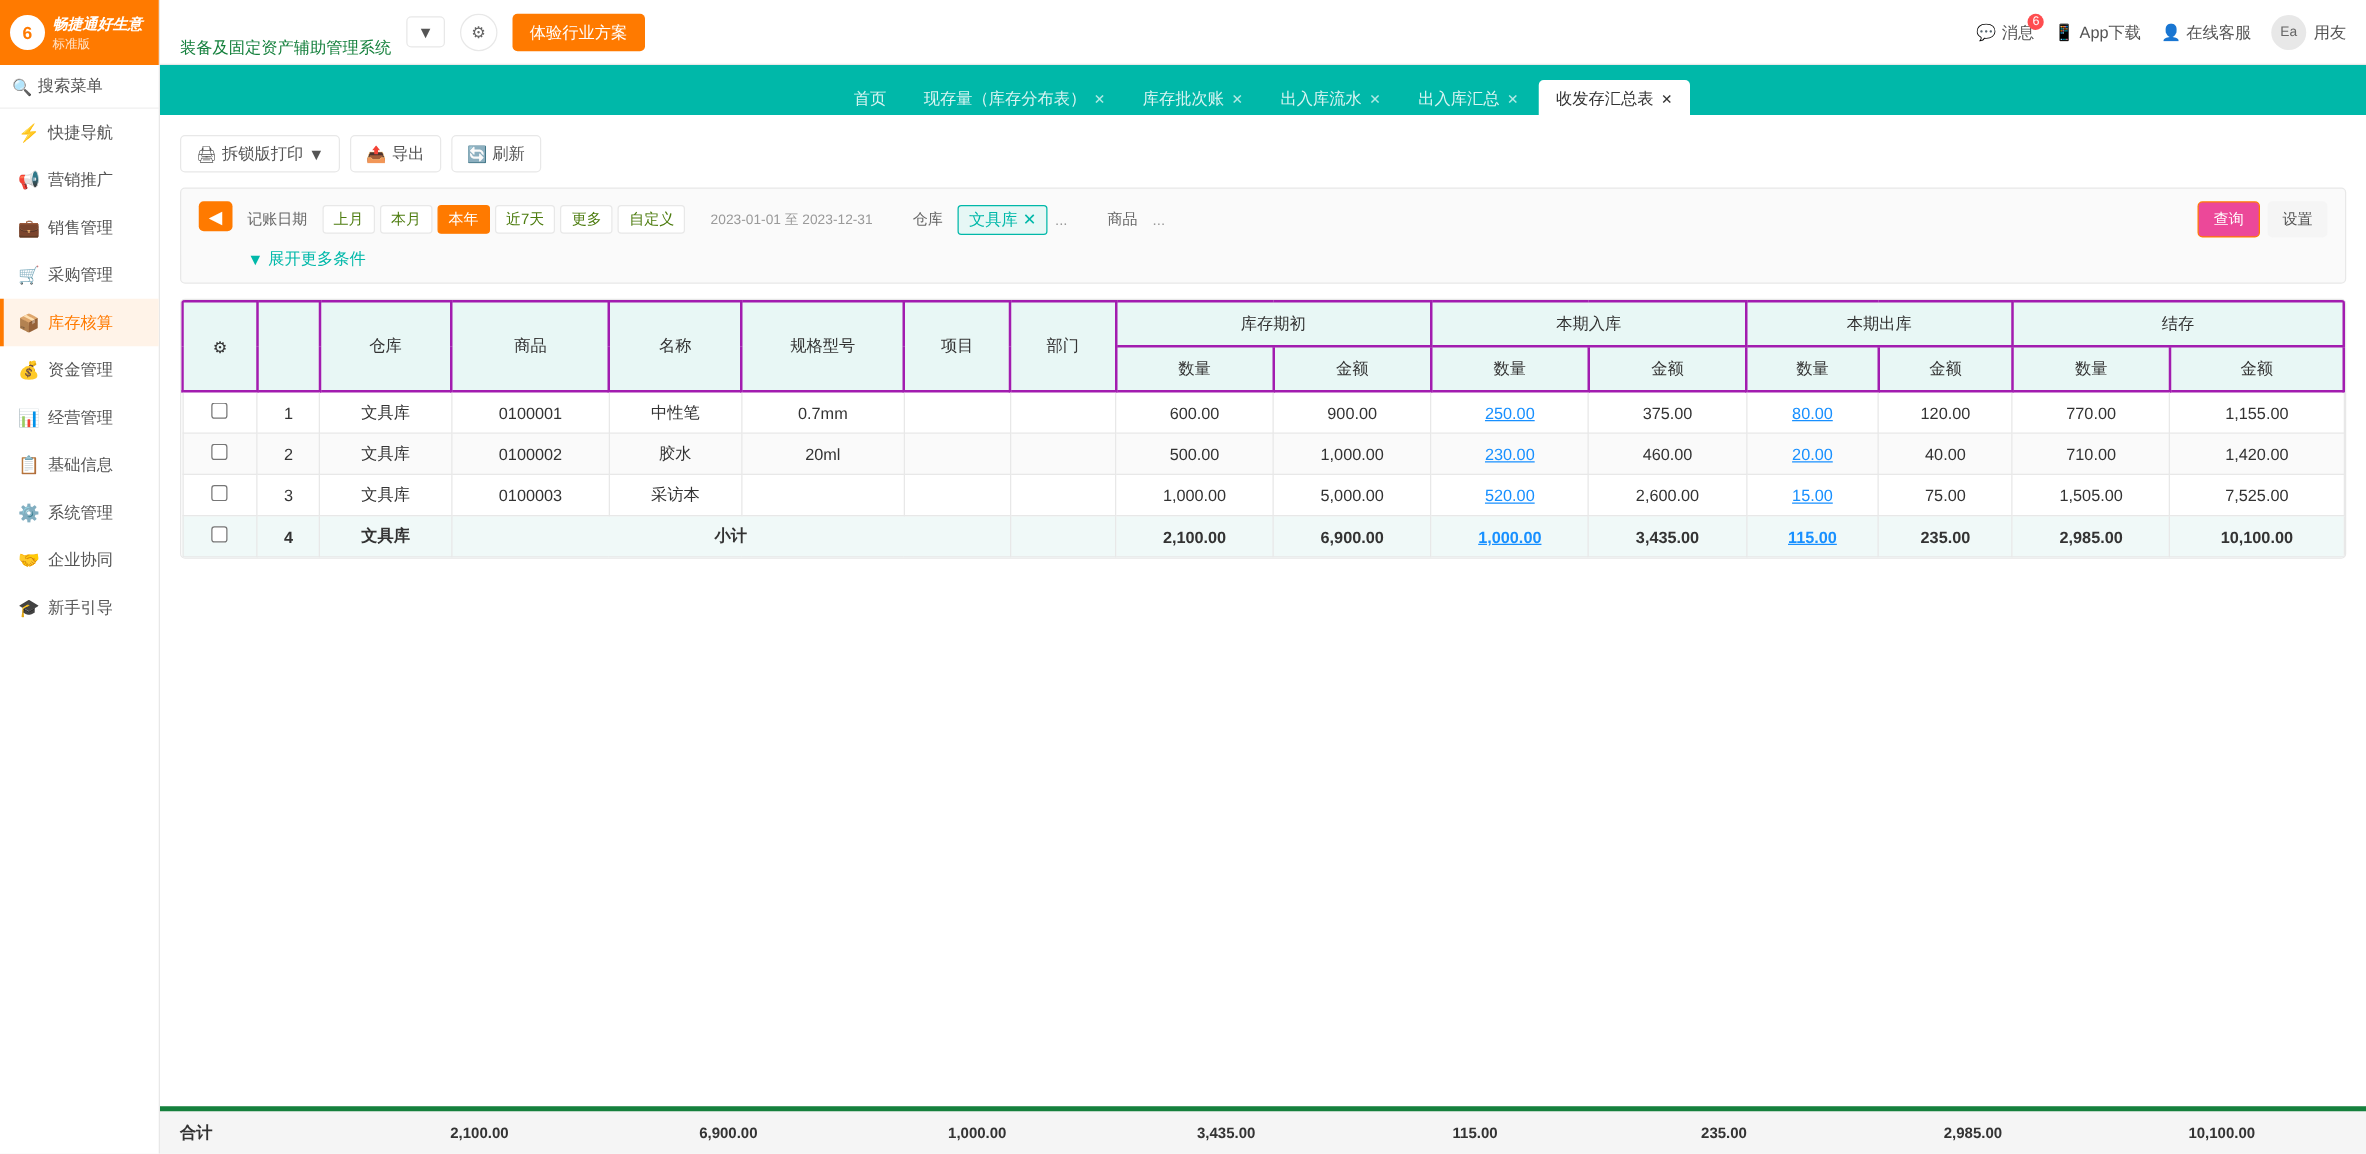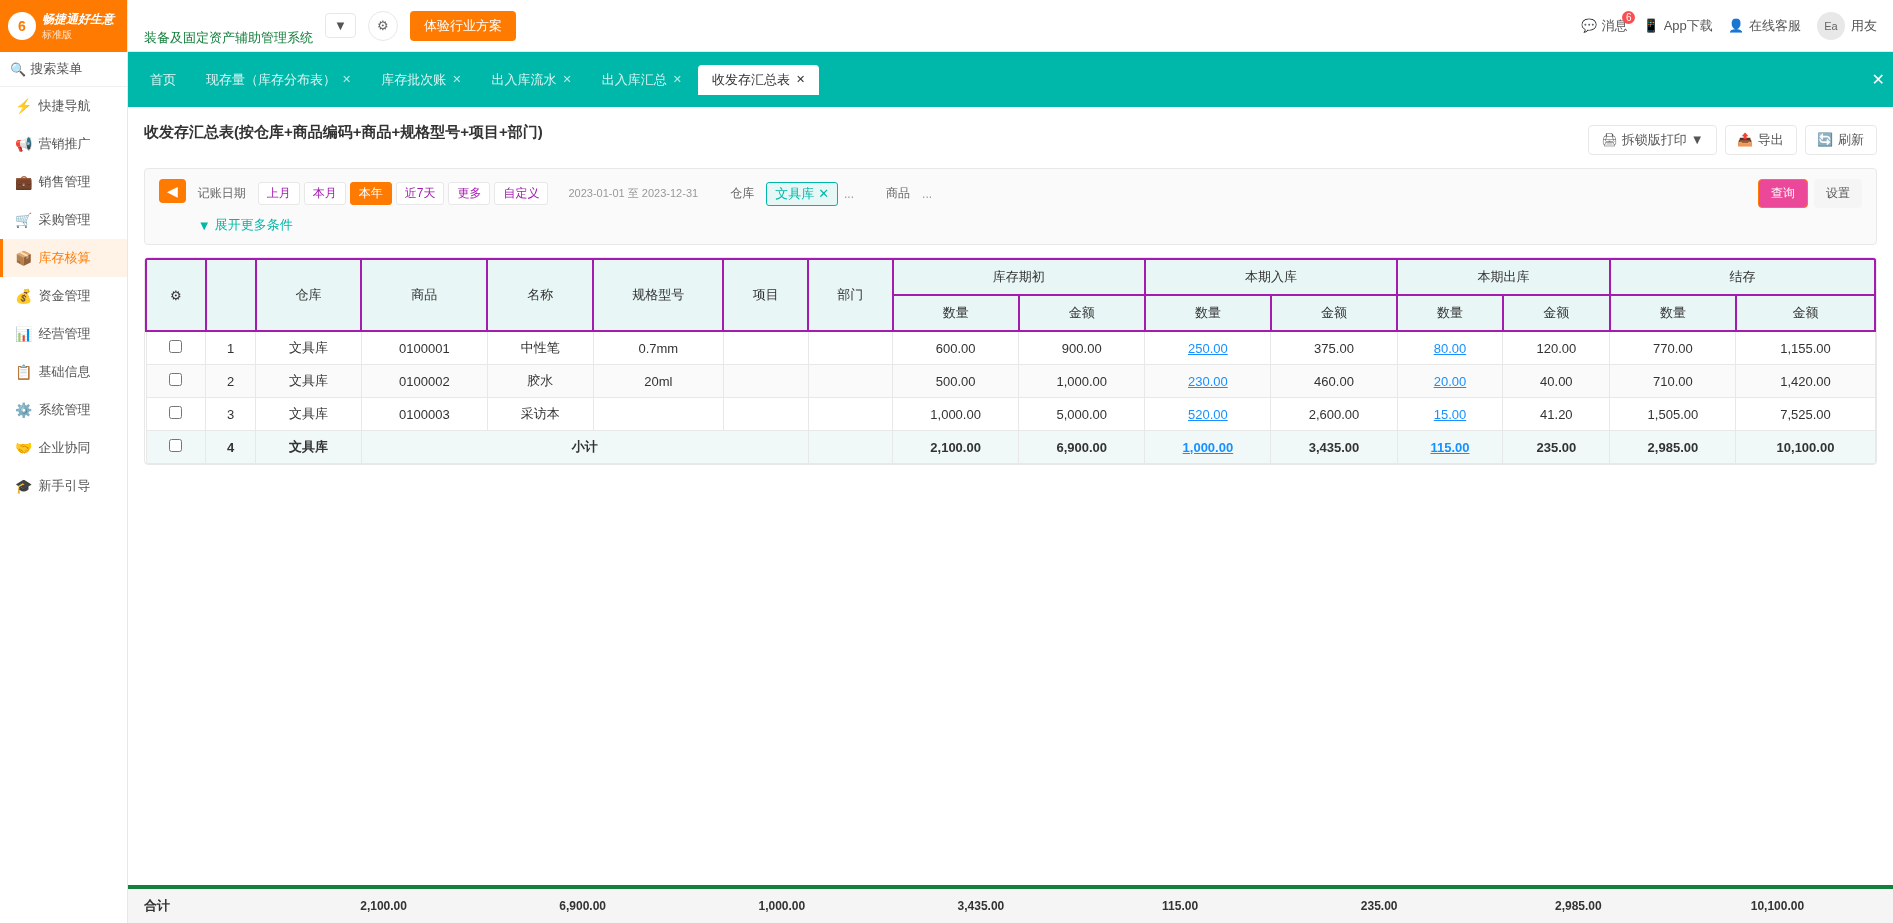--- a/index.html
+++ b/index.html
@@ -23,37 +23,37 @@
     .system-name { font-size: 13px; color: #15803d; margin-top: 25px; }
     .header-dropdown { display: flex; align-items: center; gap: 4px; border: 1px solid #e8e8e8; border-radius: 4px; padding: 4px 8px; cursor: pointer; color: #555; }
     .gear-btn { width: 30px; height: 30px; border-radius: 50%; border: 1px solid #e8e8e8; display: flex; align-items: center; justify-content: center; cursor: pointer; color: #666; }
     .try-btn { background: #ff7a00; color: #fff; border: none; border-radius: 4px; padding: 6px 14px; cursor: pointer; font-size: 13px; text-align: center; }
     .top-header-right { display: flex; align-items: center; gap: 16px; color: #555; }
     .msg-item { display: flex; align-items: center; gap: 4px; cursor: pointer; position: relative; }
     .badge { background: #ff4d4f; color: #fff; border-radius: 8px; font-size: 10px; padding: 1px 4px; position: absolute; top: -6px; right: -8px; }
     .user-avatar { width: 28px; height: 28px; background: #e8e8e8; border-radius: 50%; display: flex; align-items: center; justify-content: center; font-size: 11px; color: #666; }
 
     
-    .tab-bar { background: #00b8a9; display: flex; align-items: center; padding: 12px 8px; height: 55px; flex-shrink: 0; gap: 2px; }
+    .tab-bar { background: #00b8a9; display: flex; align-items: center; padding: 12px 8px; height: 40px; flex-shrink: 0; gap: 2px; flex-direction: column; }
     .tab-item { display: flex; align-items: center; gap: 6px; padding: 6px 14px; border-radius: 4px 4px 0 0; cursor: pointer; color: rgba(255,255,255,0.85); font-size: 13px; }
     .tab-item.active { background: #fff; color: #333; }
     .tab-close { font-size: 11px; color: inherit; cursor: pointer; }
     .tab-close-white { color: rgba(255,255,255,0.7); }
     .tab-bar-close { margin-left: auto; color: #fff; cursor: pointer; font-size: 16px; }
 
     
     .page-content { flex: 1; background: #fff; overflow-y: auto; padding: 16px; }
     .page-title { font-size: 15px; font-weight: bold; color: #333; margin-bottom: 14px; }
 
     
     .filter-bar { border: 1px solid #e8e8e8; border-radius: 4px; padding: 10px 14px; margin-bottom: 12px; background: #fafafa; }
     .filter-row { display: flex; align-items: center; gap: 12px; flex-wrap: wrap; }
     .filter-label { color: #666; font-size: 12px; }
     .date-shortcuts { display: flex; gap: 4px; align-items: center; }
-    .date-btn { padding: 2px 8px; border: 1px solid #e8e8e8; border-radius: 3px; cursor: pointer; color: #a21caf; font-size: 12px; background: #fff; }
+    .date-btn { padding: 2px 8px; border: 1px solid #e8e8e8; border-radius: 3px; cursor: pointer; color: #4d7c0f; font-size: 12px; background: #fff; }
     .date-btn.active { background: #ff7a00; color: #fff; border-color: #ff7a00; }
     .filter-tag-group { display: flex; align-items: center; gap: 6px; }
     .filter-tag { background: #e6f7f5; border: 1px solid #00b8a9; border-radius: 3px; padding: 2px 8px; color: #00b8a9; font-size: 12px; display: flex; align-items: center; gap: 4px; }
     .filter-tag-close { cursor: pointer; }
     .filter-more { color: #999; cursor: pointer; font-size: 12px; }
     .expand-btn { color: #00b8a9; cursor: pointer; font-size: 12px; display: flex; align-items: center; gap: 4px; margin-top: 6px; }
     .toolbar-btn { padding: 5px 12px; border: 1px solid #e8e8e8; border-radius: 4px; cursor: pointer; background: #fff; color: #555; font-size: 12px; display: flex; align-items: center; gap: 4px; }
     .query-btn { background: #ec4899; color: #fff; border-color: #ff7a00; }
     .settings-btn { border: none; background: #f5f5f5; }
 
@@ -197,21 +197,20 @@
           <span>收发存汇总表</span>
           <span class="tab-close ">✕</span>
         </div>
       </div>
     <div class="tab-bar-close">✕</div>
   </div>
 
   <div class="page-content">
 
     <div style="display:flex;justify-content:space-between;align-items:center;margin-bottom:12px;">
-      <h2 class="page-title">收发存汇总表(按仓库+商品编码+商品+规格型号+项目+部门)</h2>
       <div style="display:flex;gap:8px;align-items:center;">
         <div class="toolbar-btn">
           <span>🖨</span>
           <span>拆锁版打印</span>
           <span>▼</span>
         </div>
         <div class="toolbar-btn">
           <span>📤</span>
           <span>导出</span>
         </div>
@@ -339,21 +338,21 @@
     <td>0100003</td>
     <td>采访本</td>
     <td></td>
     <td></td>
     <td></td>
     <td>1,000.00</td>
     <td>5,000.00</td>
     <td><span class="link-num">520.00</span></td>
     <td>2,600.00</td>
     <td><span class="link-num">15.00</span></td>
-    <td>41.20</td>
+    <td>75.00</td>
     <td>1,505.00</td>
     <td>7,525.00</td>
   </tr>
             <tr class="subtotal">
   <td><input type="checkbox" style=""></td>
   <td>4</td>
   <td>文具库</td>
   <td colspan="4">小计</td>
   <td></td>
   <td>2,100.00</td>

